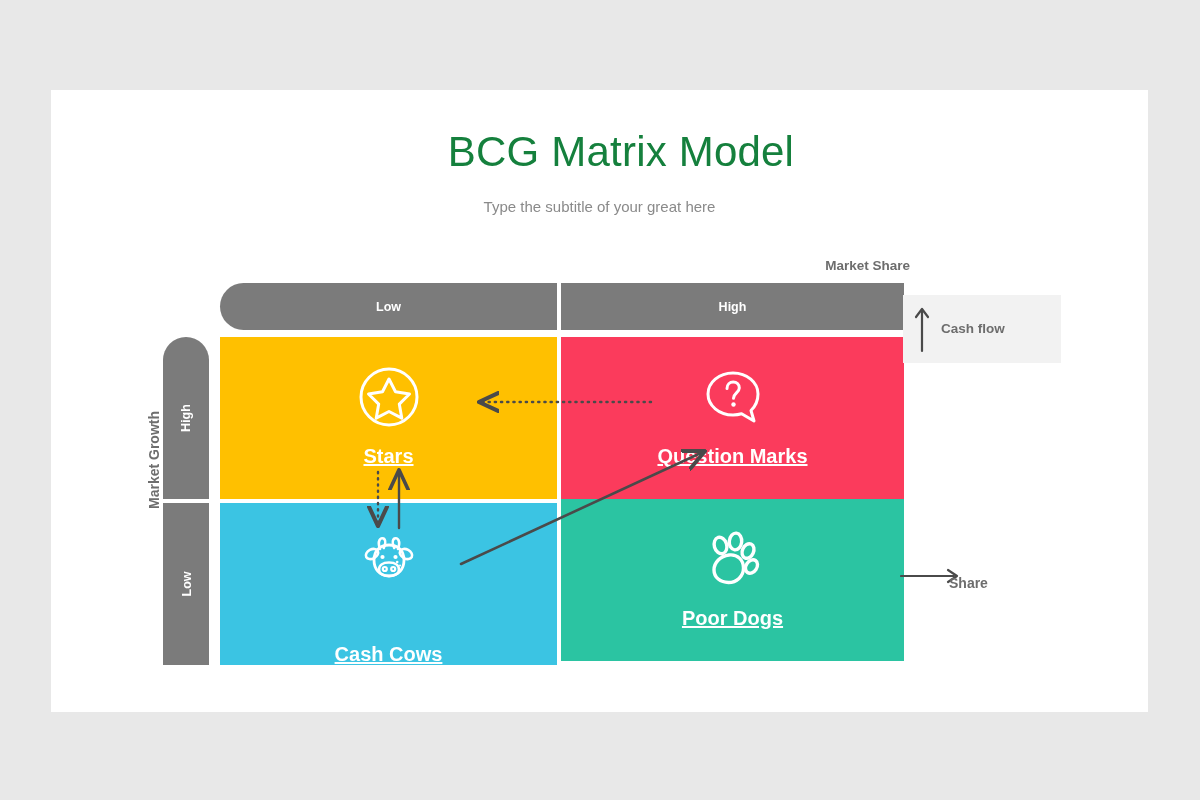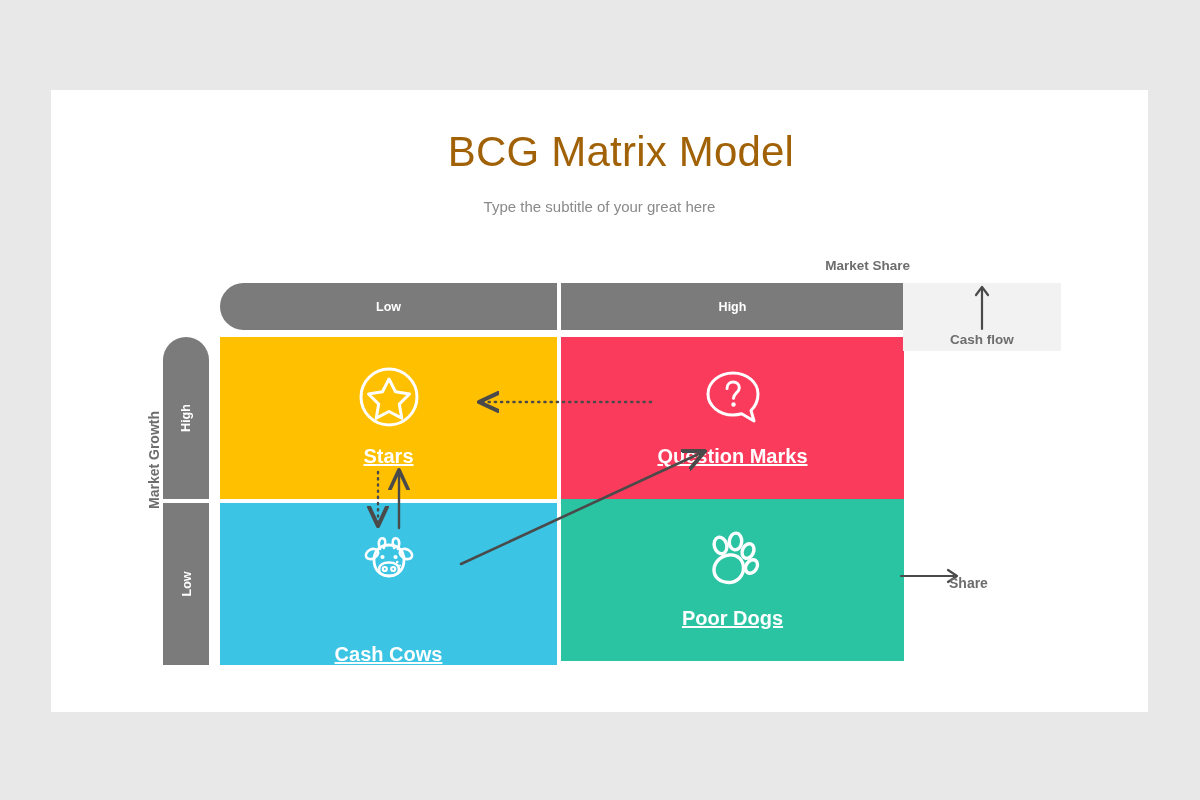--- a/index.html
+++ b/index.html
@@ -12,21 +12,21 @@
   #slide {
     position: absolute;
     left: 51px; top: 90px;
     width: 1097px; height: 622px;
     background: #ffffff;
   }
   
   #title {
     position: absolute; left: 0; top: 38px; width: 1140px;
     text-align: center;
-    font-size: 42px; font-weight: 400; color: #a16207;
+    font-size: 42px; font-weight: 400; color: #15803d;
     letter-spacing: .2px;
   }
   #subtitle {
     position: absolute; left: 0; top: 108px; width: 1097px;
     text-align: center;
     font-size: 15px; color: #8a8a8a;
   }
   
   #market-share-label {
     position: absolute; left: 169px; top: 168px; width: 690px;
@@ -81,21 +81,21 @@
     position: absolute; left: 0; top: 0;
     width: 1097px; height: 622px;
     pointer-events: none;
   }
   
   .legend-box {
     position: absolute; left: 852px;
     width: 158px; background: #f2f2f2;
     display: flex; align-items: center;
   }
-  #legend-cashflow { top: 193px; height: 68px; flex-direction: column; }
+  #legend-cashflow { top: 205px; height: 68px; }
   #legend-desired  { top: 270px; height: 68px; }
   .legend-arrow { width: 38px; display: flex; justify-content: center; align-items: center; }
   .legend-text {
     font-size: 13.5px; font-weight: bold; color: #6d6d6d;
     line-height: 1.35;
   }
   
   #divest-arrow { position: absolute; left: 849px; top: 478px; }
   #divest-label {
     position: absolute; left: 898px; top: 485px;

